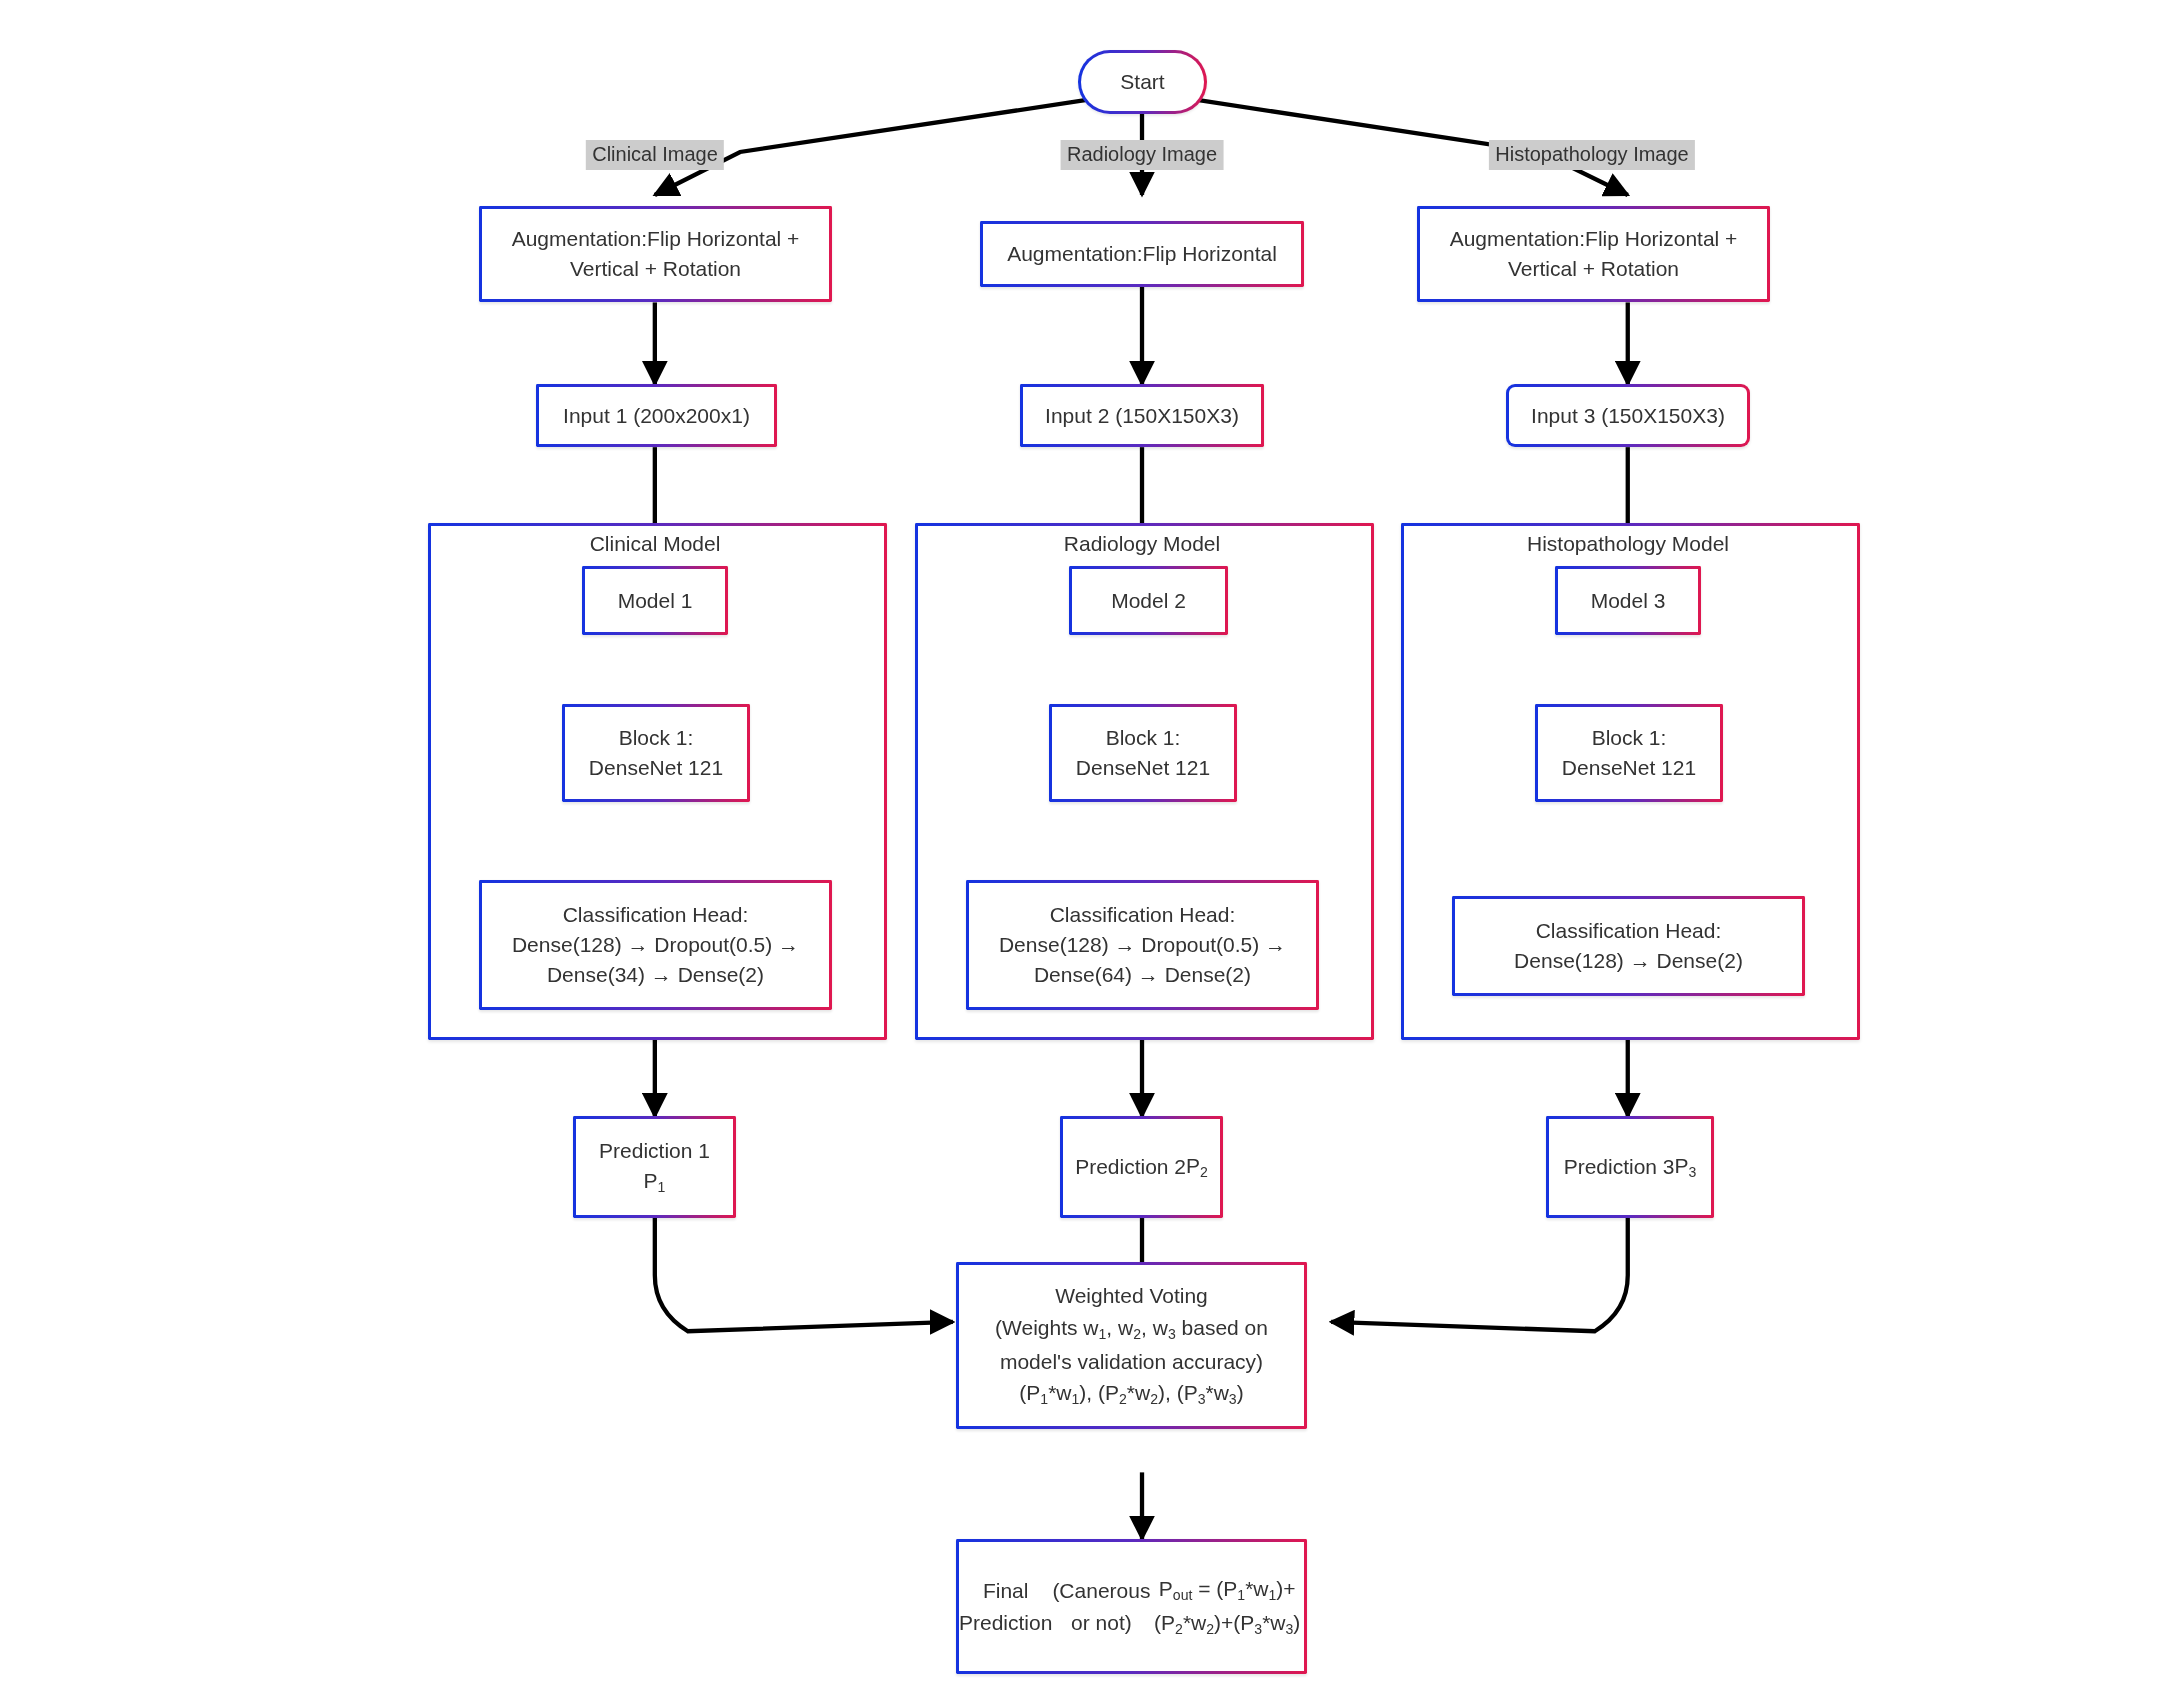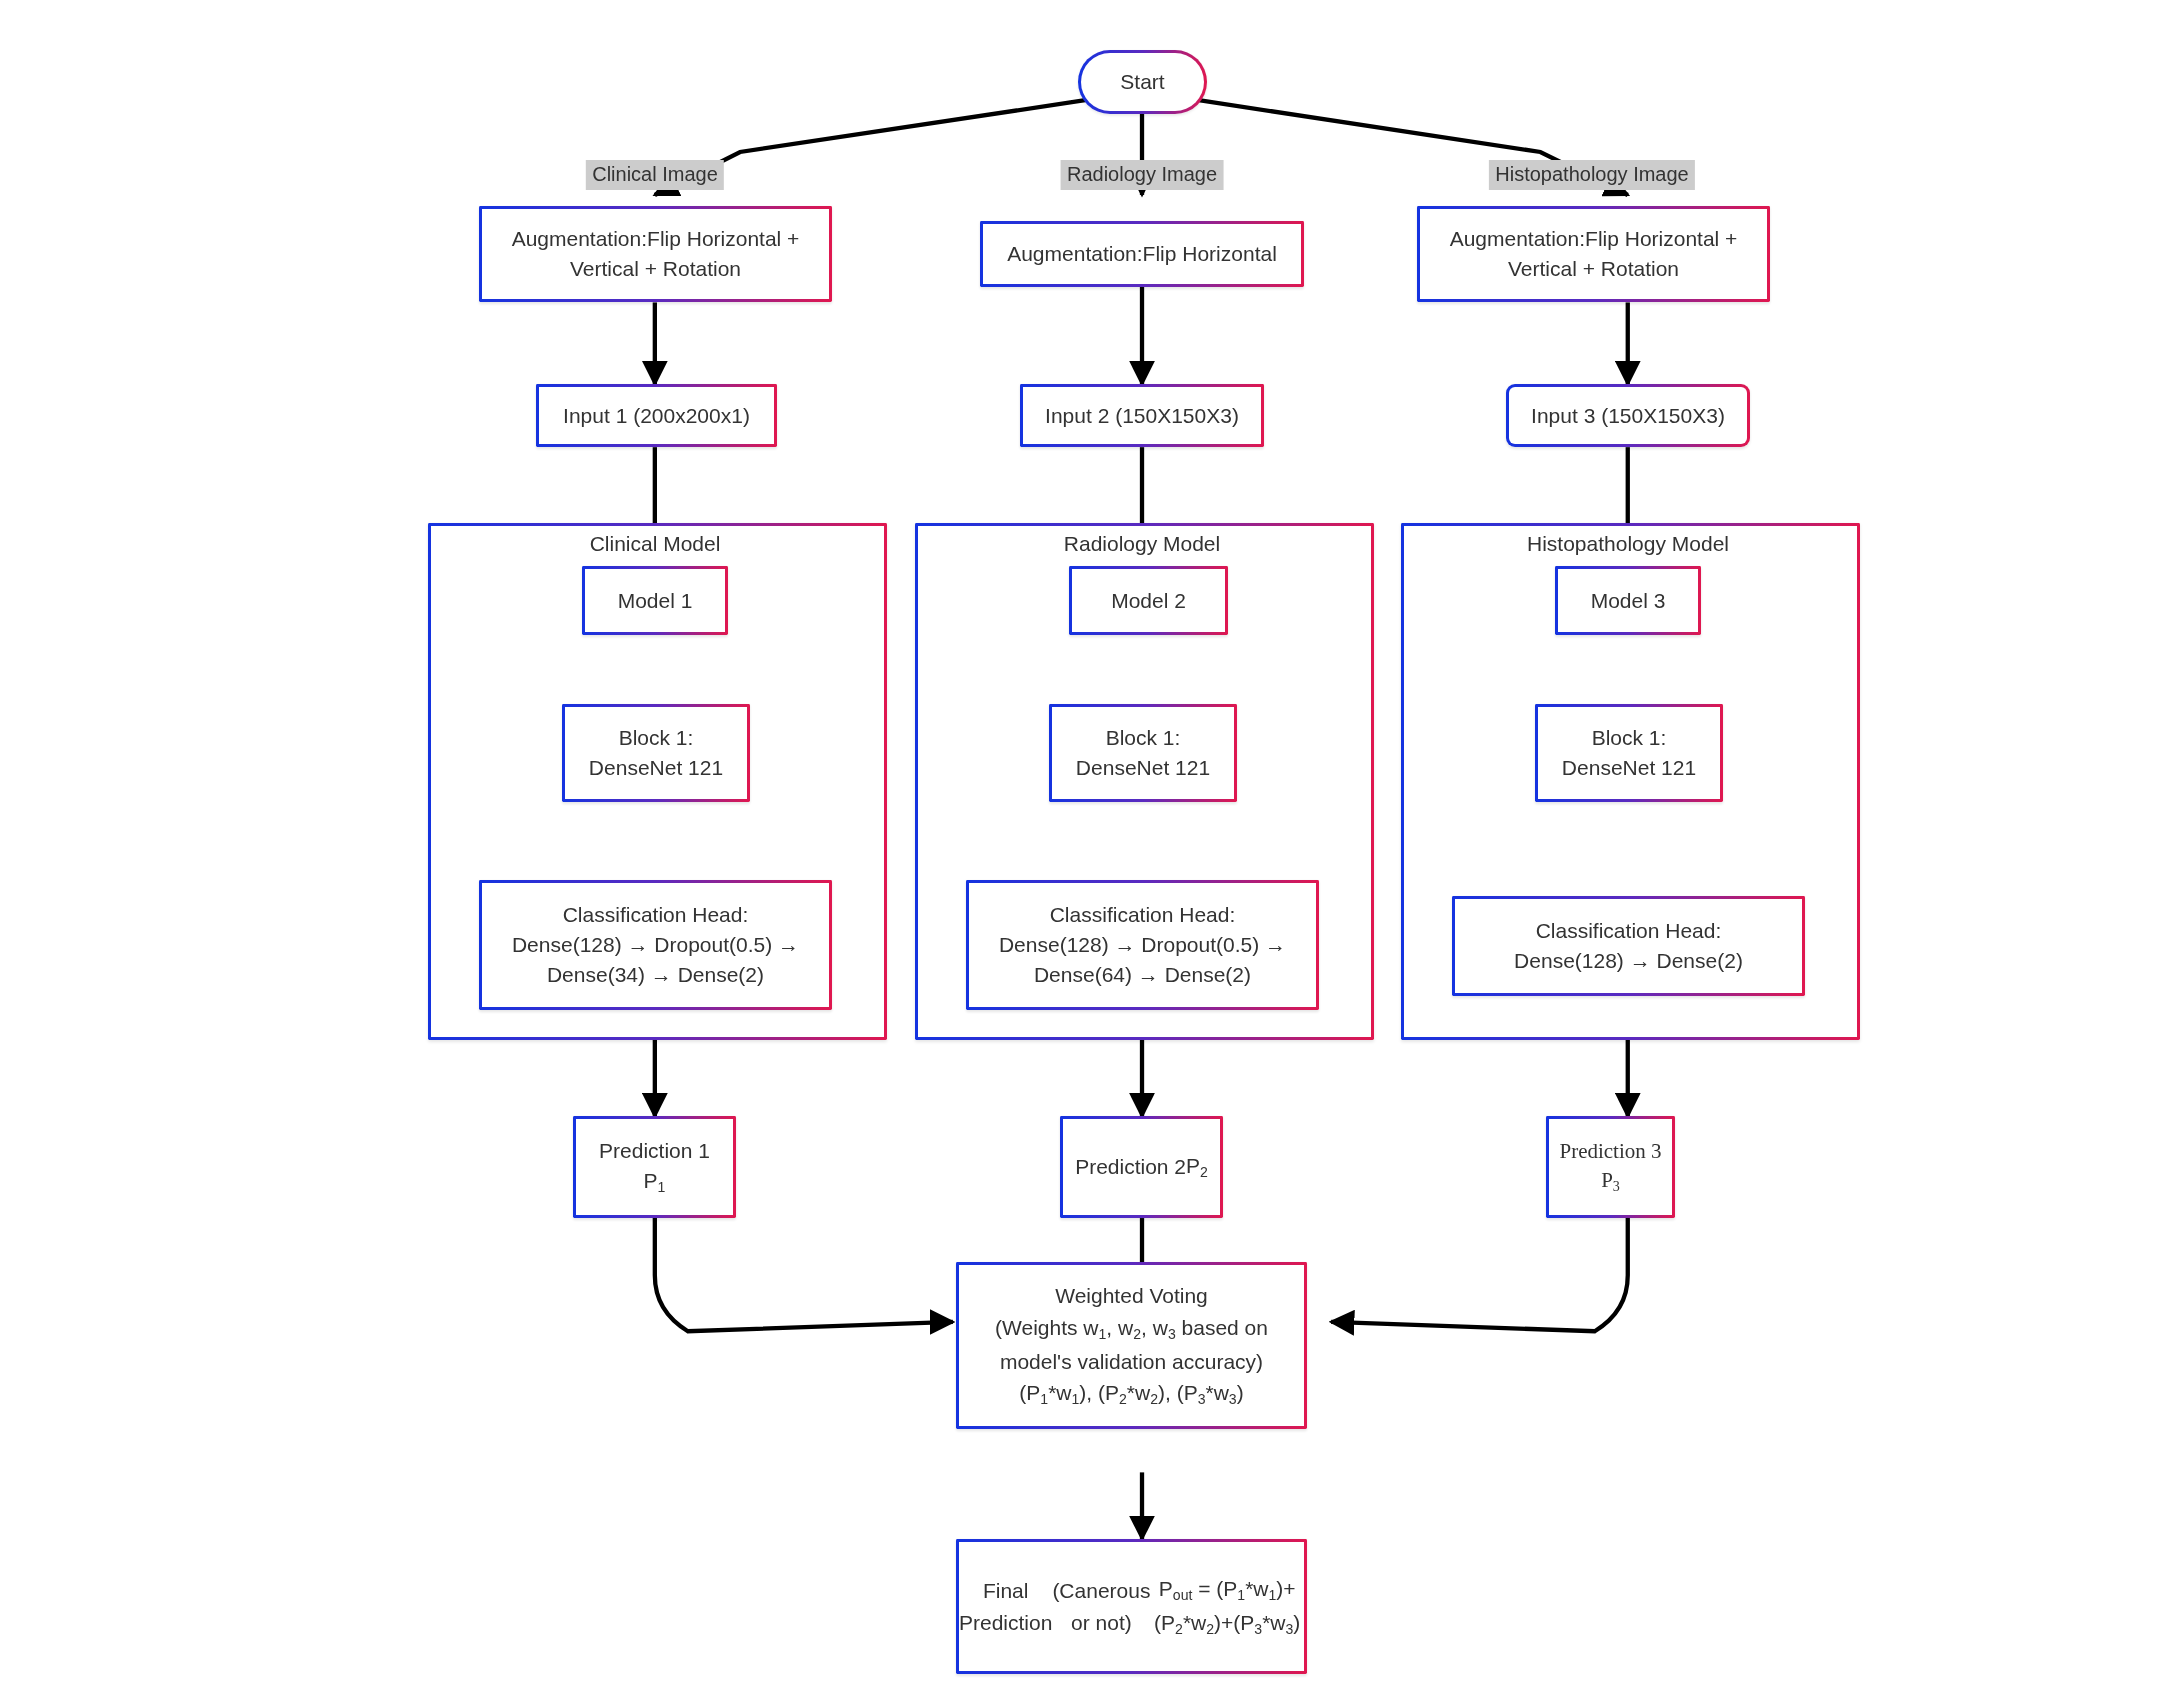--- a/index.html
+++ b/index.html
@@ -71,21 +71,20 @@
   
   .edge-label {
     position: absolute;
     background: #cccccc;
     color: #333333;
     font-size: 20px;
     padding: 2.1px 6.4px;
     white-space: nowrap;
     transform: translateX(-50%);
     line-height: 1.28;
-    margin-top: 20px;
   }
   sub {
     font-size: 0.67em;
     vertical-align: -0.28em;
   }
 </style>
 </head>
 <body>
 
 <div id="canvas">
@@ -208,21 +207,21 @@
   </div>
 
   <div class="node" style="left:573px; top:1116px; width:163px; height:102px; flex-direction:column;">
     <span>Prediction 1</span>
     <span><span>P</span><sub>1</sub></span>
   </div>
   <div class="node" style="left:1060px; top:1116px; width:163px; height:102px; flex-direction:row;">
     <span>Prediction 2</span>
     <span><span>P</span><sub>2</sub></span>
   </div>
-  <div class="node" style="left:1546px; top:1116px; width:129px; height:102px; flex-direction:column;font-family:Liberation Serif, serif;">
+  <div class="node" style="left:1546px; top:1116px; width:168px; height:102px; flex-direction:row;">
     <span>Prediction 3</span>
     <span><span>P</span><sub>3</sub></span>
   </div>
 
   <div class="node" style="left:956px; top:1262px; width:351px; height:167px; flex-direction:column; line-height:1.52;">
     <span>Weighted Voting</span>
     <span><span>(Weights w</span><sub>1</sub><span>, w</span><sub>2</sub><span>, w</span><sub>3</sub><span> based on</span></span>
     <span>model's validation accuracy)</span>
     <span><span>(P</span><sub>1</sub><span>*w</span><sub>1</sub><span>), (P</span><sub>2</sub><span>*w</span><sub>2</sub><span>), (P</span><sub>3</sub><span>*w</span><sub>3</sub><span>)</span></span>
   </div>

